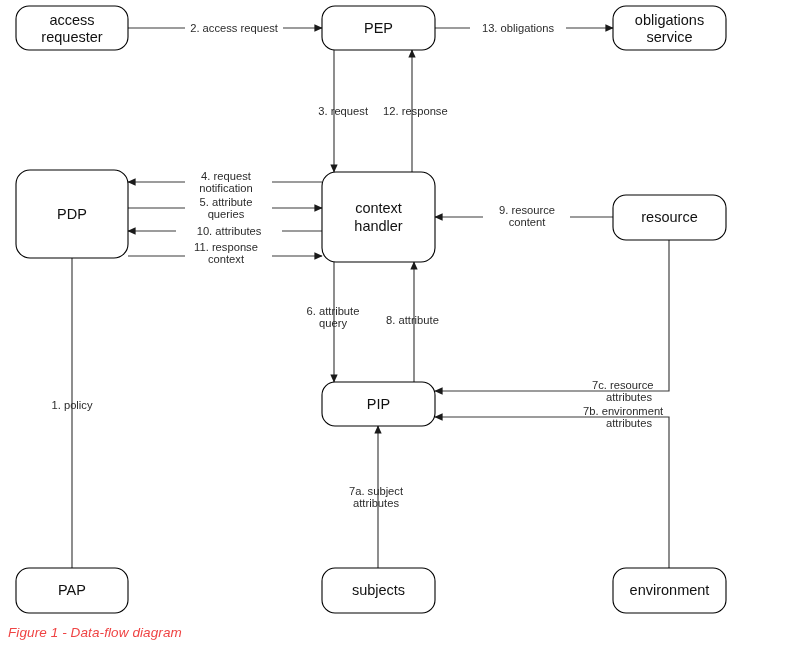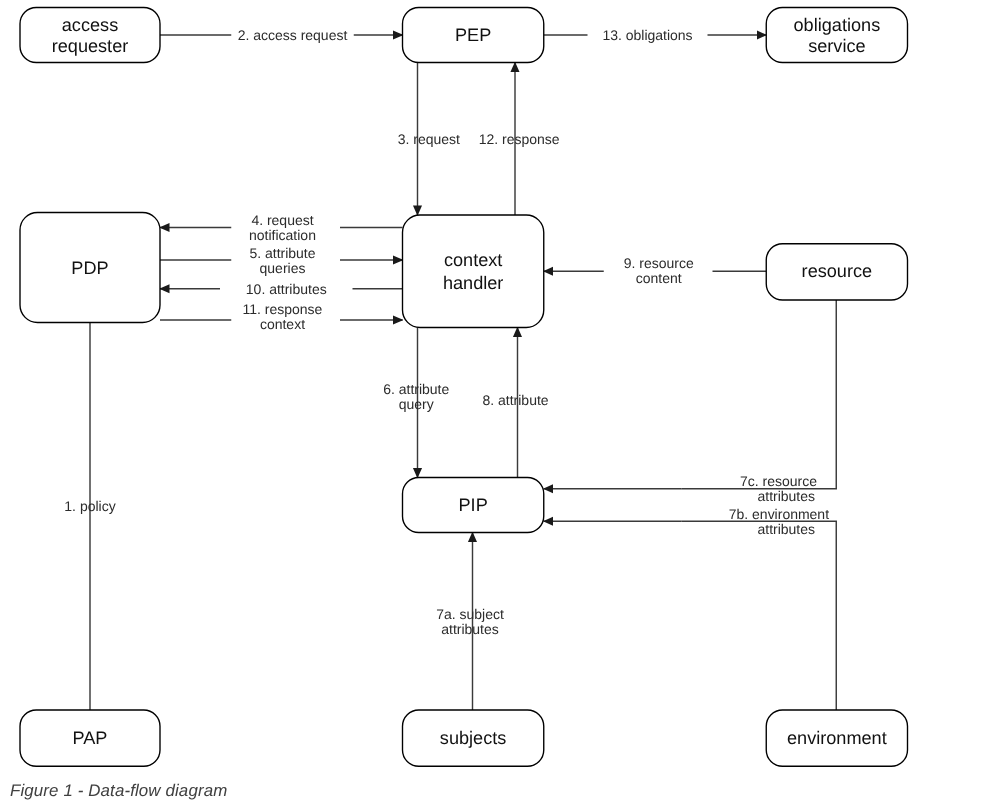--- a/index.html
+++ b/index.html
@@ -54,21 +54,21 @@
   .edge-label.anchor-middle { text-anchor: middle; }
   .edge-label.anchor-end { text-anchor: end; }
   .edge-label.anchor-start { text-anchor: start; }
   #caption {
     position: absolute;
     left: 8px;
     top: 625px;
     font-family: "Liberation Sans", sans-serif;
     font-style: italic;
     font-size: 13.5px;
-    color: #404040;
+    color: #ef4444;
     white-space: nowrap;
     letter-spacing: 0.1px;
   }
 </style>
 </head>
 <body>
 
 <div id="page">
 
   <svg id="diagram-svg" viewBox="0 0 800 647" xmlns="http://www.w3.org/2000/svg">

